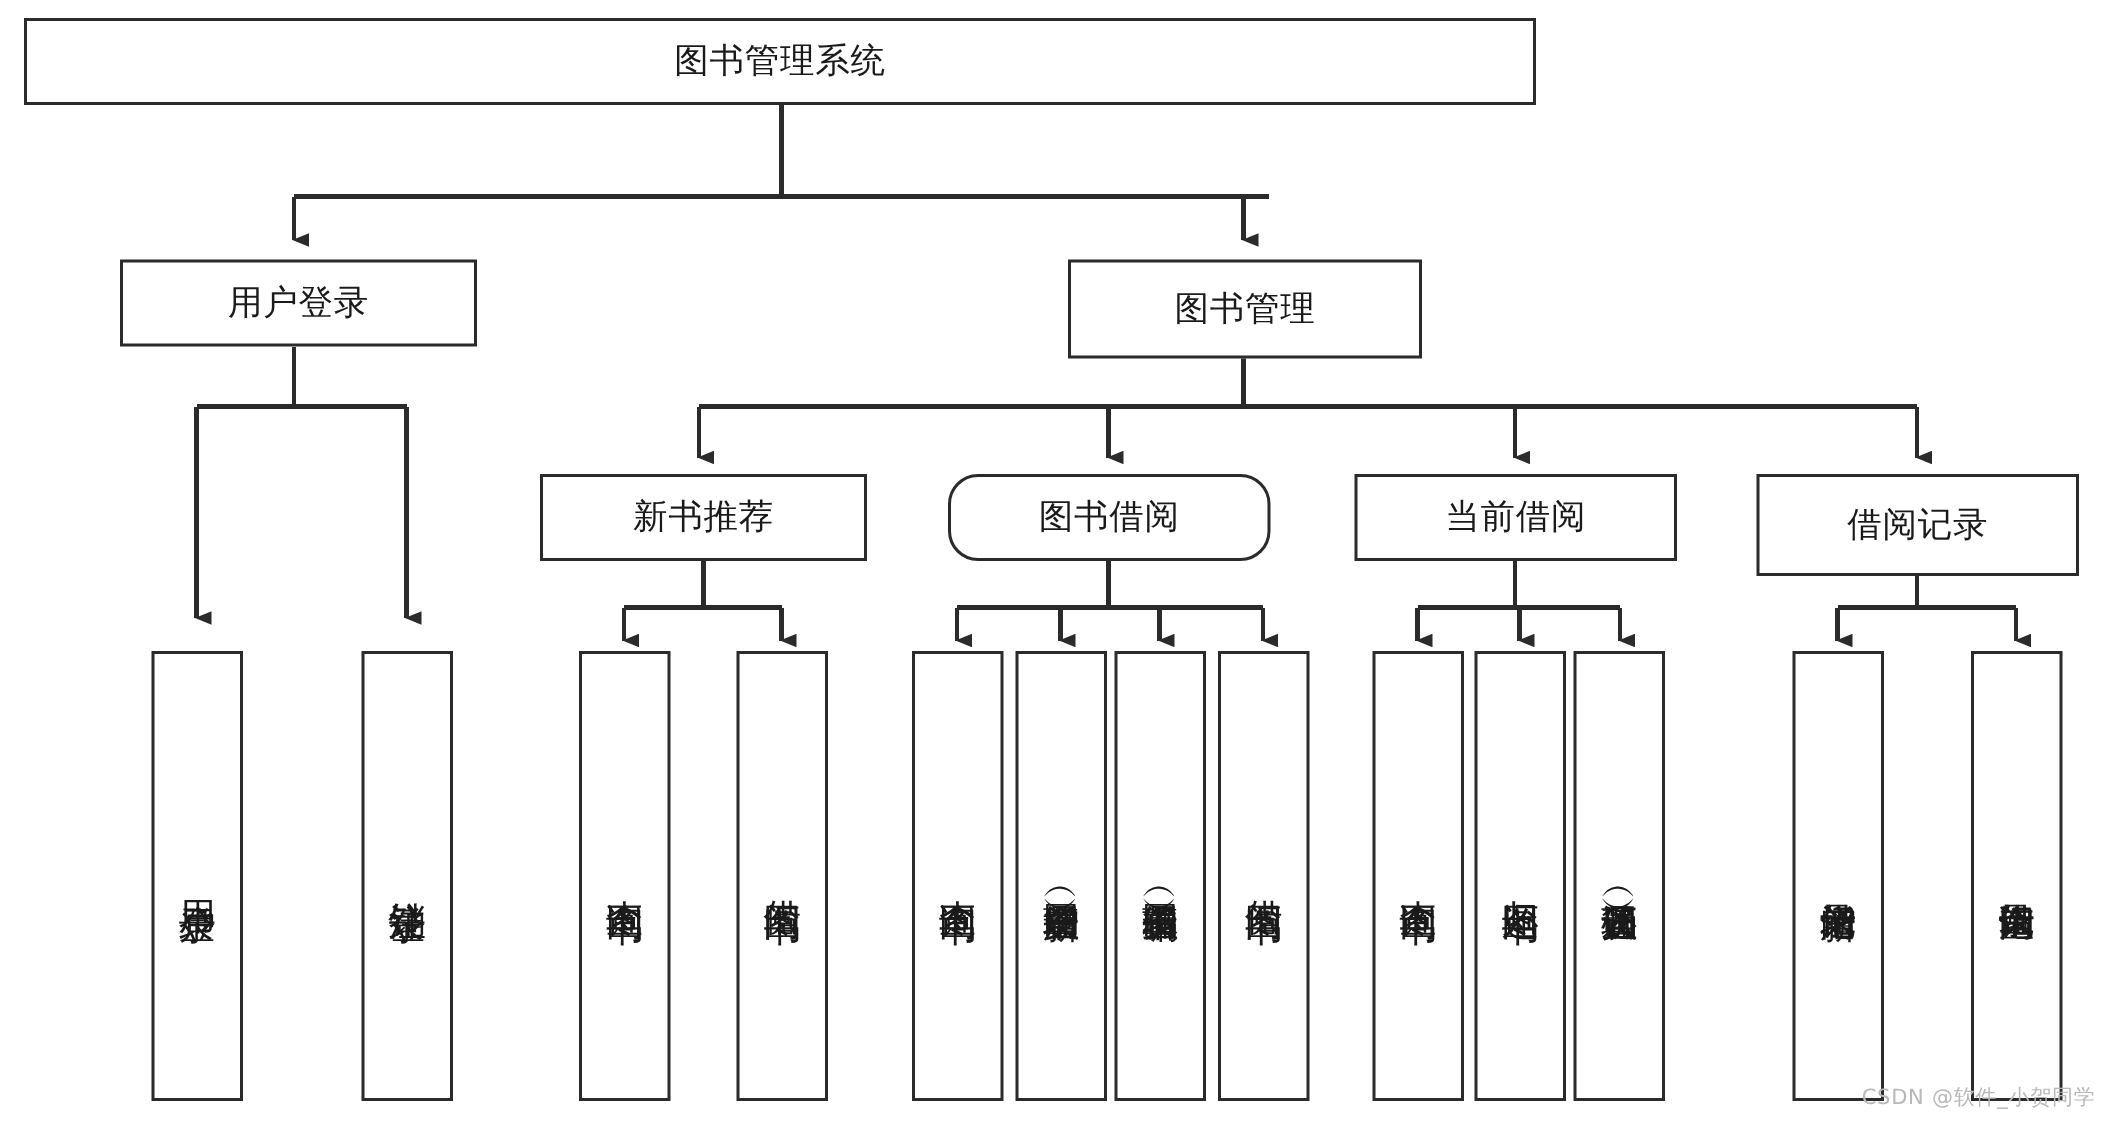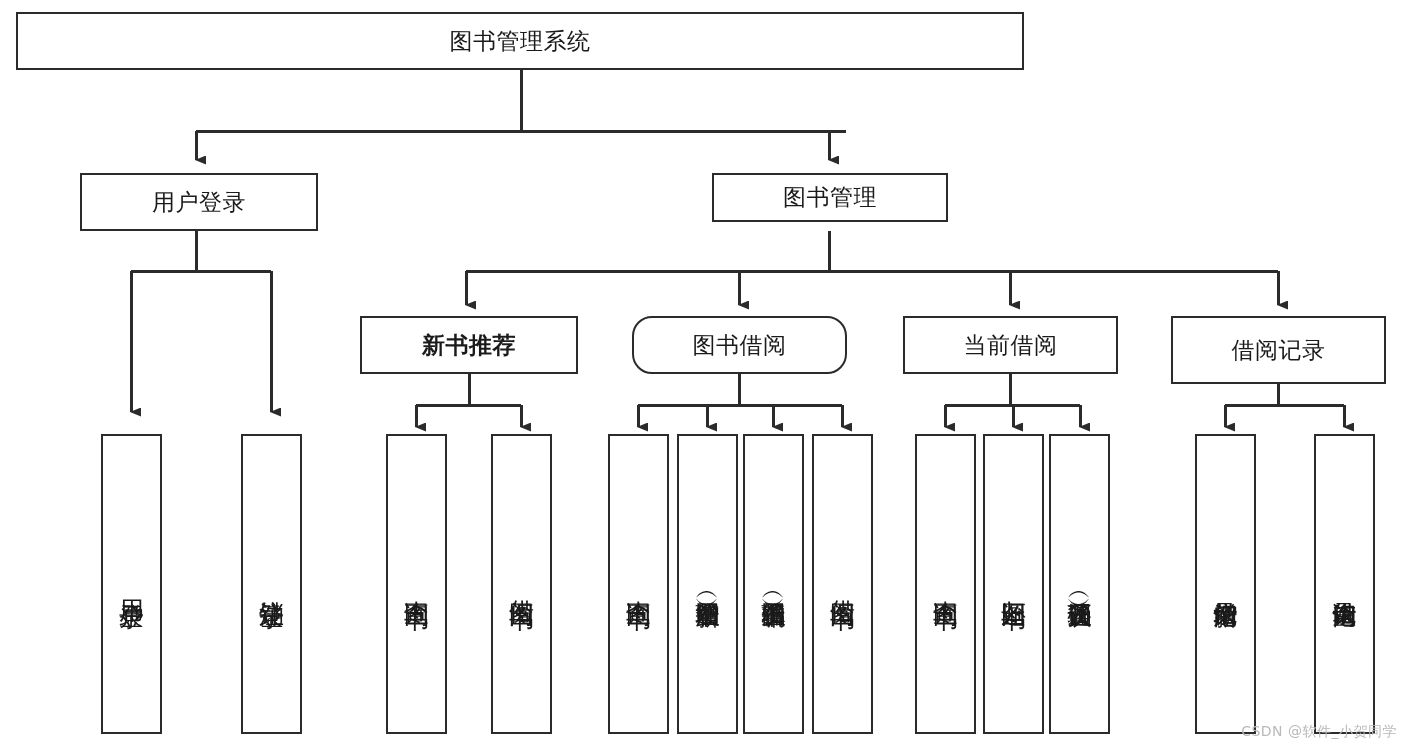--- a/index.html
+++ b/index.html
@@ -130,25 +130,25 @@
     </g>
   </svg>
 
   <div class="node horiz" style="left:16px; top:12px; width:1008px; height:58px;">
     <span class="node-label">图书管理系统</span>
   </div>
 
   <div class="node horiz" style="left:80px; top:173px; width:238px; height:58px;">
     <span class="node-label">用户登录</span>
   </div>
-  <div class="node horiz" style="left:712px; top:173px; width:236px; height:49px;">
+  <div class="node horiz" style="left:712px; top:173px; width:236px; height:66px;">
     <span class="node-label">图书管理</span>
   </div>
 
-  <div class="node horiz" style="left:360px; top:316px; width:218px; height:58px;font-weight:bold;">
+  <div class="node horiz" style="left:360px; top:316px; width:218px; height:58px;">
     <span class="node-label">新书推荐</span>
   </div>
   <div class="node horiz" style="left:632px; top:316px; width:215px; height:58px;border-radius:20px;">
     <span class="node-label">图书借阅</span>
   </div>
   <div class="node horiz" style="left:903px; top:316px; width:215px; height:58px;">
     <span class="node-label">当前借阅</span>
   </div>
   <div class="node horiz" style="left:1171px; top:316px; width:215px; height:68px;">
     <span class="node-label">借阅记录</span>

